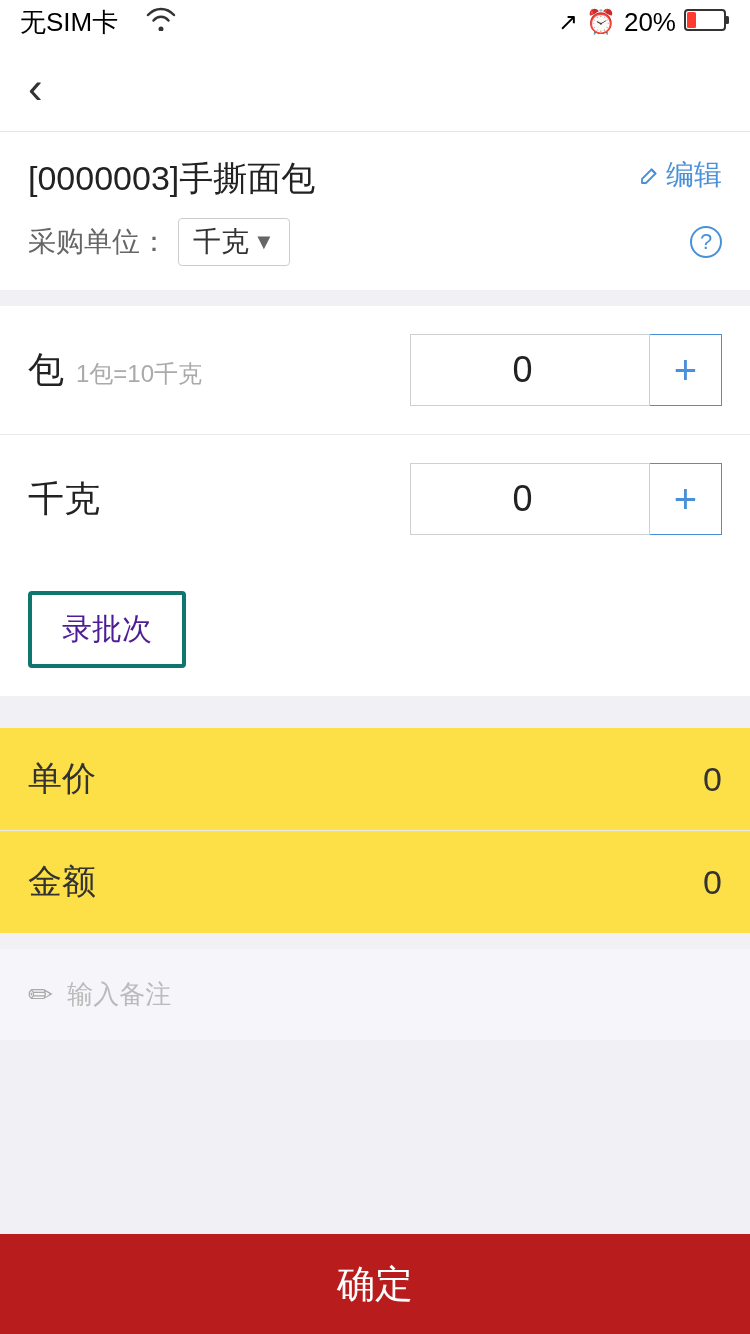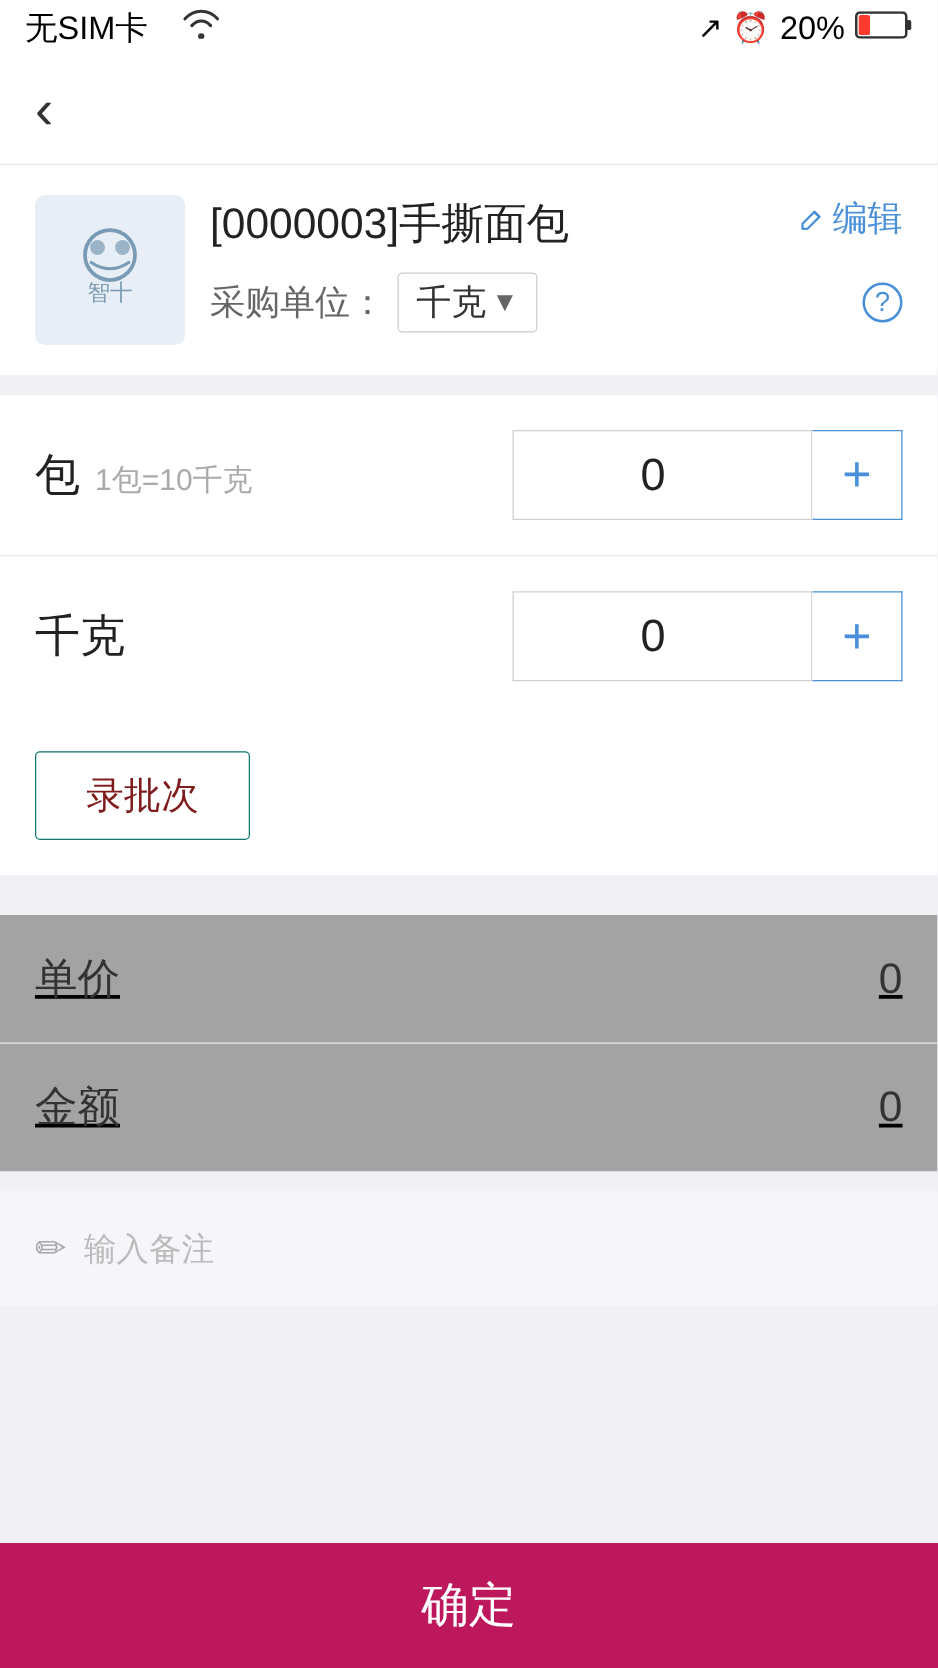--- a/index.html
+++ b/index.html
@@ -197,34 +197,33 @@
       display: flex;
       align-items: center;
       justify-content: space-between;
       padding: 28px 28px;
     }
     .total-text {
       font-size: 34px;
       color: #333;
     }
     .batch-btn {
-      border: 1px solid #0f766e;
-      color: #7f1d1d;
+      border: 4px solid #0f766e;
+      color: #4c1d95;
       background: #fff;
       border-radius: 4px;
-      padding: 14px 40px;
+      padding: 14px 30px;
       font-size: 30px;
       cursor: pointer;
     }
 
     
     .price-section {
-      background: #a3a3a3;
+      background: #fde047;
       margin-top: 16px;
-      text-decoration: underline;
     }
     .price-row {
       display: flex;
       align-items: center;
       justify-content: space-between;
       padding: 28px 28px;
       border-bottom: 1px solid #eaeaea;
     }
     .price-row:last-child { border-bottom: none; gap: 28px; }
     .price-label {
@@ -248,21 +247,21 @@
     .pencil-icon { font-size: 30px; color: #aaa; }
     .remarks-text { font-size: 26px; color: #bbb; font-family: Liberation Mono, monospace; }
 
     
     .confirm-bar {
       position: fixed;
       bottom: 0;
       left: 0;
       width: 750px;
       height: 100px;
-      background: #be185d;
+      background: #b91c1c;
       display: flex;
       align-items: center;
       justify-content: center;
       cursor: pointer;
     }
     .confirm-label {
       font-size: 38px;
       color: #fff;
       font-weight: 500;
     }
@@ -300,31 +299,20 @@
   </div>
 </div>
 
 <div class="nav-bar">
   <span class="nav-back">‹</span>
 </div>
 
 <div class="main-content">
 
   <div class="product-card">
-    <div class="product-image">
-      <div class="product-logo">
-        <svg width="80" height="80" viewBox="0 0 80 80" xmlns="http://www.w3.org/2000/svg">
-          <circle cx="40" cy="32" r="20" fill="none" stroke="#7a9bb5" stroke-width="3"></circle>
-          <circle cx="30" cy="26" r="6" fill="#7a9bb5" opacity="0.7"></circle>
-          <circle cx="50" cy="26" r="6" fill="#7a9bb5" opacity="0.7"></circle>
-          <path d="M25 38 Q40 48 55 38" stroke="#7a9bb5" stroke-width="2.5" fill="none" stroke-linecap="round"></path>
-          <text x="40" y="68" text-anchor="middle" font-size="18" fill="#7a9bb5" font-family="sans-serif">智十</text>
-        </svg>
-      </div>
-    </div>
     <div class="product-info">
       <div class="product-name-row">
         <span class="product-name">[0000003]手撕面包</span>
         <span class="product-edit">
           <svg width="24" height="24" viewBox="0 0 24 24" fill="none" xmlns="http://www.w3.org/2000/svg">
             <path d="M4 20h4l9.5-9.5-4-4L4 16v4z" stroke="#4a90d9" stroke-width="1.8" fill="none" stroke-linejoin="round"></path>
             <path d="M13.5 6.5l4 4" stroke="#4a90d9" stroke-width="1.8" stroke-linecap="round"></path>
           </svg>
           <span>编辑</span>
         </span>

